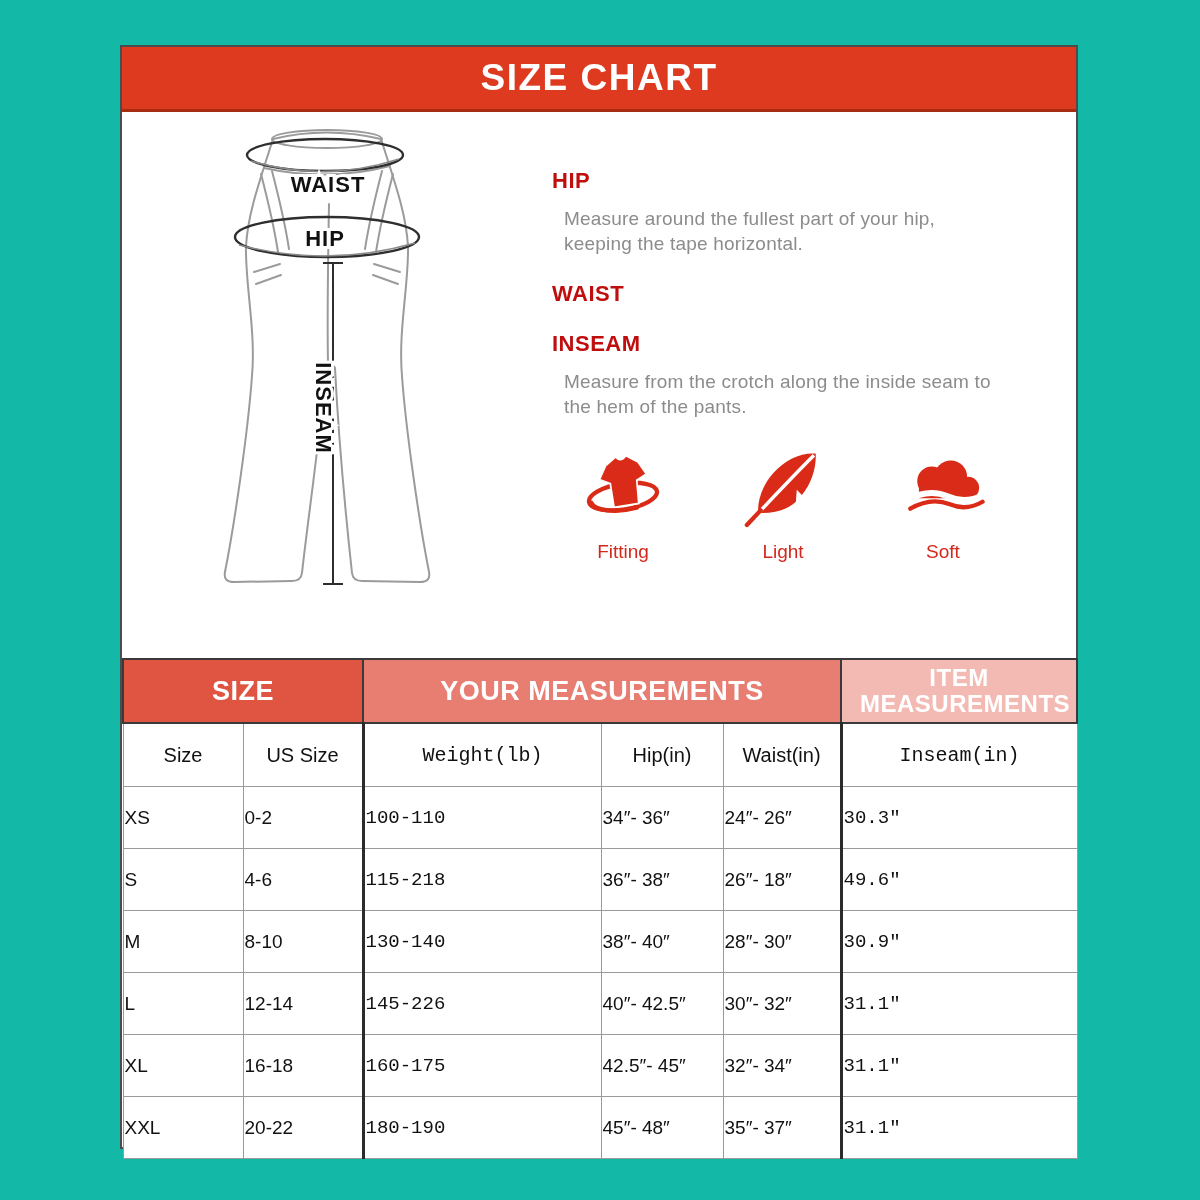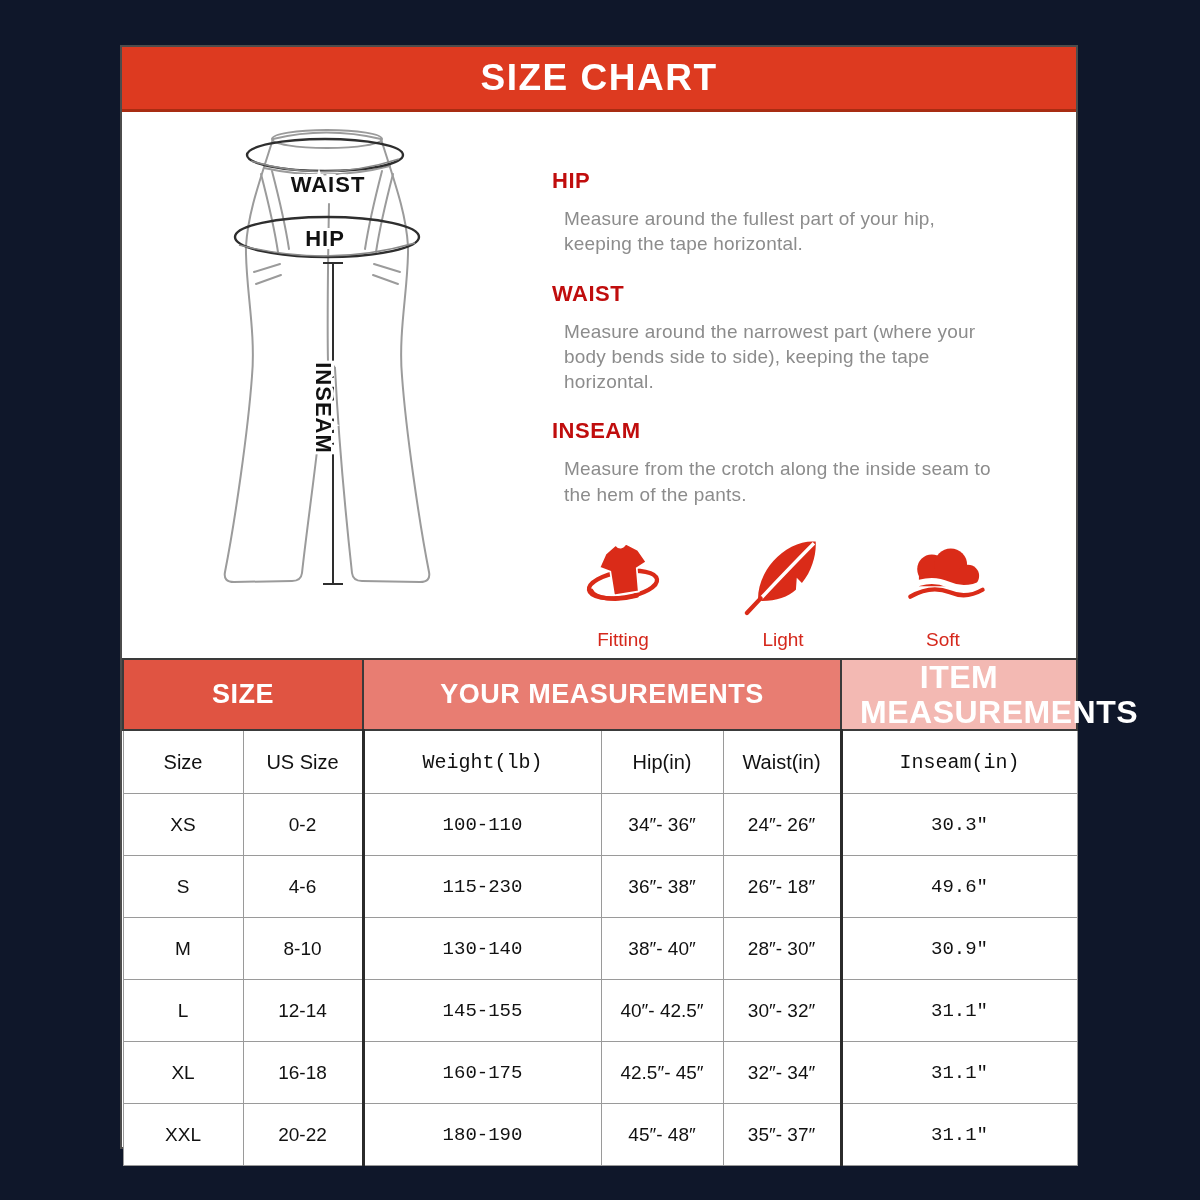--- a/index.html
+++ b/index.html
@@ -1,16 +1,16 @@
 <!DOCTYPE html>
 <html><head>
 <meta charset="utf-8">
 <style>
   html,body{margin:0;padding:0;background:#fff;}
-  #canvas{position:relative;width:1200px;height:1200px;background:#0f172a;
+  #canvas{position:relative;width:1200px;height:1200px;background:#14b8a6;
           font-family:"Liberation Sans", sans-serif;color:#1a1a1a;overflow:hidden;}
   .frame{position:absolute;left:120px;top:45px;width:958px;height:1104px;
          border:2px solid #4c4c4c;box-sizing:border-box;background:#fff;}
   
   .banner{height:62px;background:#dd3a20;border-bottom:3px solid #a82c12;
           display:flex;align-items:center;justify-content:center;}
   .banner-title{color:#fff;font-size:37px;font-weight:bold;letter-spacing:1.5px;margin:0;}
   
   .upper{position:relative;height:546px;}
   .pants{position:absolute;left:100px;top:6px;}
@@ -21,25 +21,25 @@
   
   .features{display:flex;align-items:center;margin-top:26px;width:462px;}
   .feature{flex:1;display:flex;flex-direction:column;align-items:center;}
   .feature svg{width:92px;height:86px;}
   .feature-label{margin-top:10px;font-size:19px;color:#d5281c;}
   .feature-divider{width:2px;background:#3b4550;margin:2px 8px 6px 8px;}
   
   table{width:100%;border-collapse:collapse;table-layout:fixed;}
   .group-row th{height:60px;border:2px solid #3a3a3a;color:#fff;font-weight:bold;
                 font-size:27px;letter-spacing:0.5px;text-align:center;vertical-align:middle;}
-  th.g-item{font-size:32px;line-height:1.08;padding:0 18px;}
+  th.g-item{font-size:24px;line-height:1.08;padding:0 18px;}
   .col-row th{height:60px;border:1px solid #9a9a9a;font-weight:normal;font-size:20px;
               color:#111;text-align:center;vertical-align:middle;background:#fff;}
   tbody td{height:59px;border:1px solid #9a9a9a;font-size:19px;color:#111;
-           text-align:center;vertical-align:middle;background:#fff;margin-left:41px;}
+           vertical-align:middle;background:#fff;margin-left:41px;}
   .sec{border-left:3px solid #2b2b2b !important;font-family:Liberation Mono, monospace;}
   
   .pant-line{fill:none;stroke:#9b9b9b;stroke-width:2;stroke-linecap:round;stroke-linejoin:round;}
   .tape{fill:none;stroke:#2e2e2e;stroke-width:2.4;}
   .tape-shadow{fill:none;stroke:#8a8a8a;stroke-width:1.6;}
   .measure{fill:none;stroke:#2e2e2e;stroke-width:2;}
   .diagram-label{font-family:"Liberation Sans",sans-serif;font-size:22px;font-weight:bold;fill:#111;
                  stroke:#fff;stroke-width:6;paint-order:stroke;letter-spacing:1px;}
 </style>
 </head>
@@ -90,21 +90,20 @@
         <text class="diagram-label" x="318" y="432" text-anchor="middle" font-size="21" letter-spacing="2" transform="rotate(90 318 432)">INSEAM</text>
       </svg>
 
       <div class="guide">
         <div class="guide-section">
           <h3 class="guide-heading">HIP</h3>
           <p class="guide-text">Measure around the fullest part of your hip, keeping the tape horizontal.</p>
         </div>
         <div class="guide-section">
           <h3 class="guide-heading">WAIST</h3>
-          <p class="guide-text">Measure around the narrowest part (where your body bends side to side), keeping the tape horizontal.</p>
         </div>
         <div class="guide-section">
           <h3 class="guide-heading">INSEAM</h3>
           <p class="guide-text">Measure from the crotch along the inside seam to the hem of the pants.</p>
         </div>
 
         <div class="features">
           <div class="feature">
             <svg viewBox="0 0 100 100">
               <ellipse cx="50" cy="60" rx="40" ry="15" fill="none" stroke="#da2b18" stroke-width="5" transform="rotate(-9 50 60)"></ellipse>
@@ -169,37 +168,37 @@
           <td>XS</td>
           <td>0-2</td>
           <td class="sec">100-110</td>
           <td>34″- 36″</td>
           <td>24″- 26″</td>
           <td class="sec">30.3″</td>
         </tr>
         <tr>
           <td>S</td>
           <td>4-6</td>
-          <td class="sec">115-230</td>
+          <td class="sec">115-218</td>
           <td>36″- 38″</td>
           <td>26″- 18″</td>
           <td class="sec">49.6″</td>
         </tr>
         <tr>
           <td>M</td>
           <td>8-10</td>
           <td class="sec">130-140</td>
           <td>38″- 40″</td>
           <td>28″- 30″</td>
           <td class="sec">30.9″</td>
         </tr>
         <tr>
           <td>L</td>
           <td>12-14</td>
-          <td class="sec">145-155</td>
+          <td class="sec">145-226</td>
           <td>40″- 42.5″</td>
           <td>30″- 32″</td>
           <td class="sec">31.1″</td>
         </tr>
         <tr>
           <td>XL</td>
           <td>16-18</td>
           <td class="sec">160-175</td>
           <td>42.5″- 45″</td>
           <td>32″- 34″</td>

